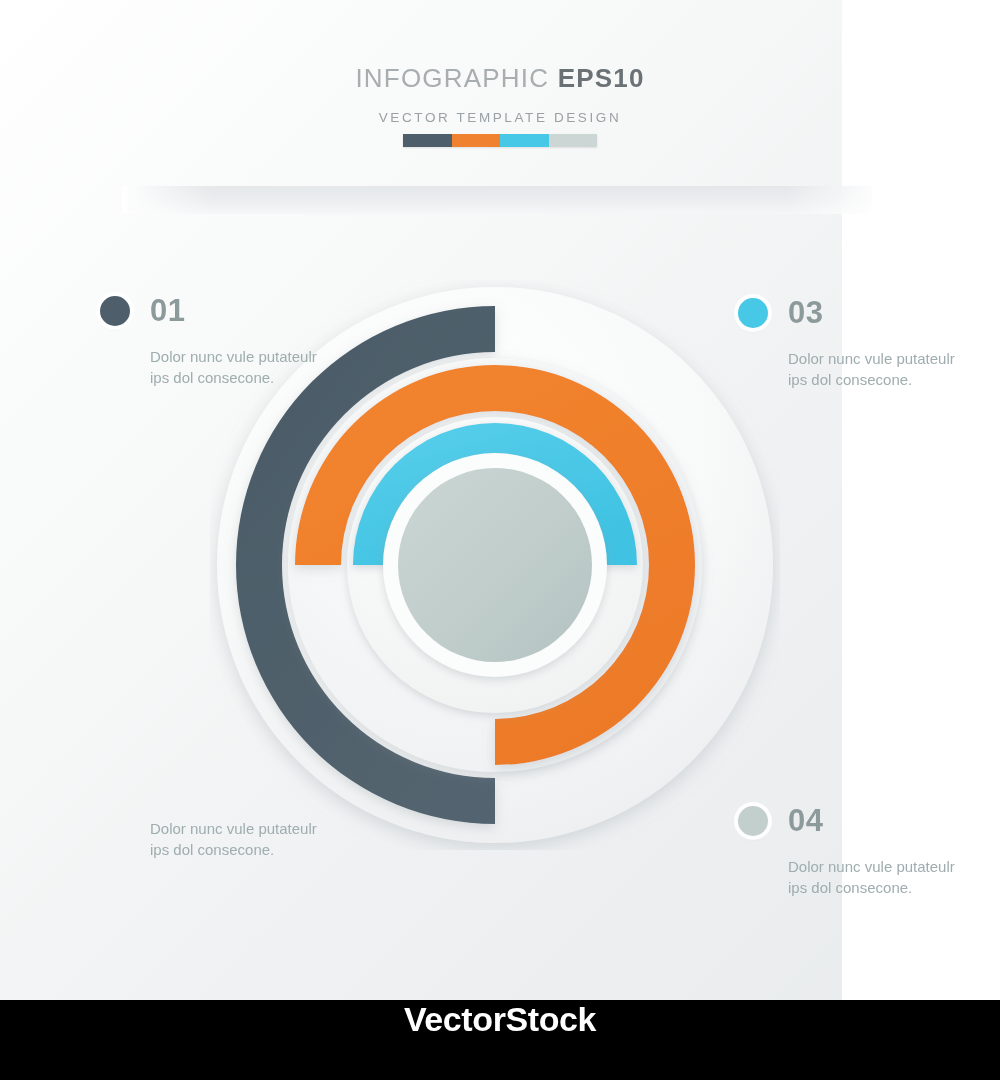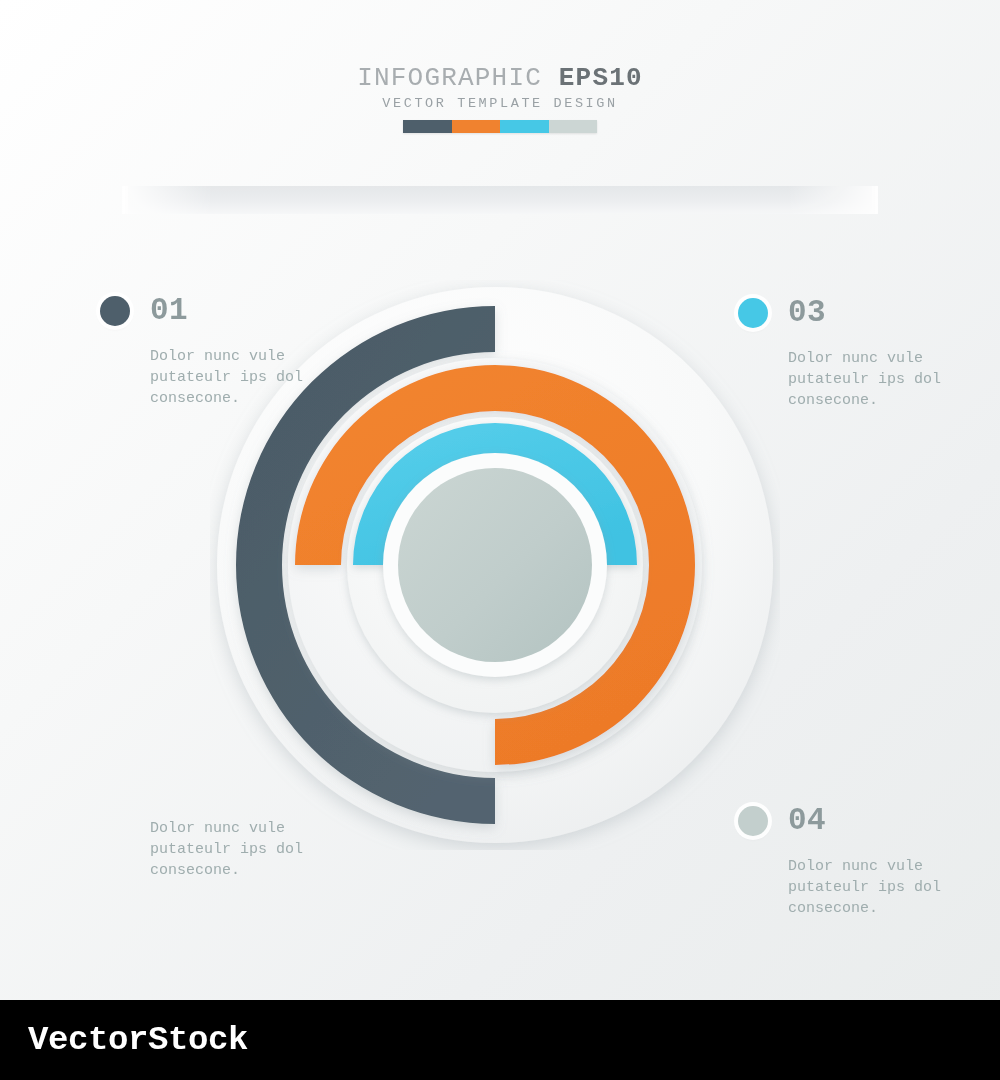--- a/index.html
+++ b/index.html
@@ -3,38 +3,37 @@
 <meta charset="utf-8">
 <style>
   * { margin:0; padding:0; box-sizing:border-box; }
   html, body {
     width:1000px; height:1080px;
     font-family:"Liberation Sans", sans-serif;
     background:#ffffff;
     overflow:hidden;
   }
   #page {
-    position:relative; width:1000px; height:1080px;
+    position:relative; width:842px; height:1080px;
     background:linear-gradient(135deg,#ffffff 0%,#f7f8f8 35%,#eef0f1 70%,#e9ecec 100%);
-    font-family:Liberation Mono, monospace;
   }
 
   
   #header {
     position:absolute; top:62px; left:0; width:1000px;
     text-align:center;
   }
   #title-line {
     font-size:26px; letter-spacing:1.2px; line-height:32px;
     white-space:nowrap;
   }
   #title-main { color:#a8adb0; font-weight:400; }
   #title-accent { color:#6b7276; font-weight:700; }
   #subtitle {
-    margin-top:2px;
+    margin-top:16px;
     font-size:13.5px; letter-spacing:2.6px;
     color:#9aa1a5; font-weight:400;
   }
   #colorbar {
     margin:9px auto 0; width:194px; height:13px;
     display:flex; overflow:hidden;
     box-shadow:0 1px 2px rgba(0,0,0,.10);
   }
   #colorbar > span { flex:1 1 25%; height:100%; display:block; }
 
@@ -79,20 +78,21 @@
   #label-02 { left:100px; top:798px; }
   #label-03 { left:738px; top:292px; }
   #label-04 { left:738px; top:800px; }
 
   
   #footer {
     position:absolute; left:0; bottom:0; width:1000px; height:80px;
     background:#000000; color:#ffffff;
     display:flex; align-items:center; justify-content:space-between;
     padding:0 28px;
+    flex-direction:column;
   }
   #brand { font-size:34px; font-weight:700; letter-spacing:-0.4px; }
   #brand-url { font-size:22px; font-weight:400; letter-spacing:.1px; }
 </style>
 </head>
 <body>
 
 <div id="page">
 
   <div id="header">

